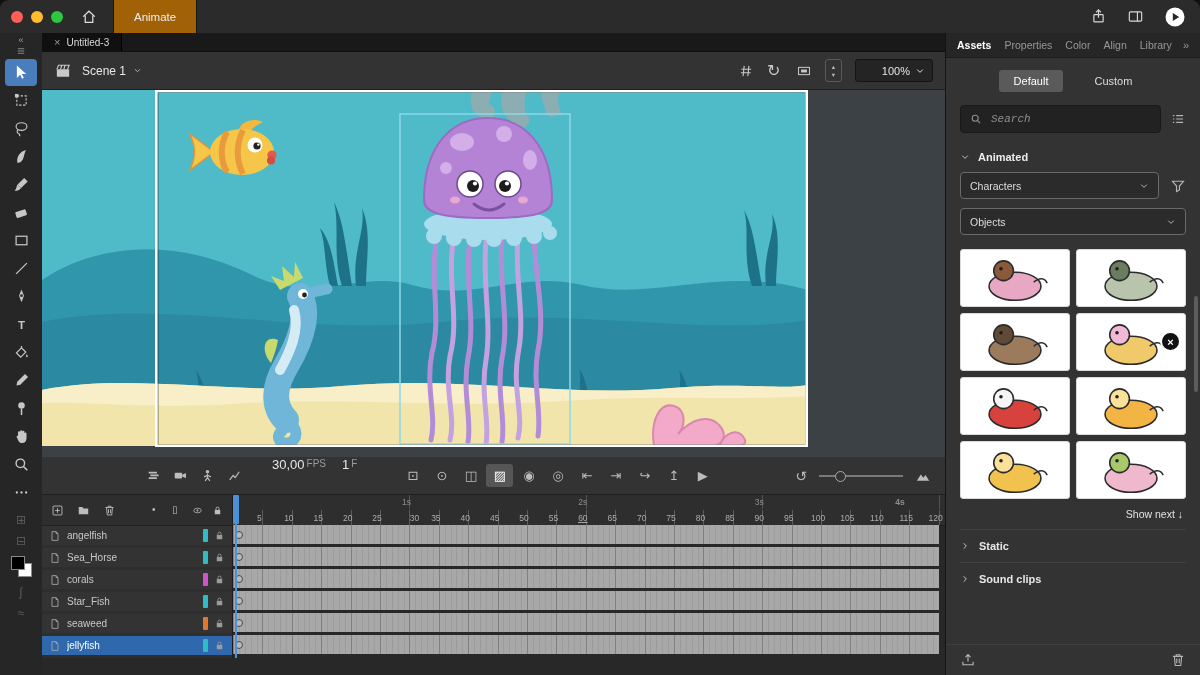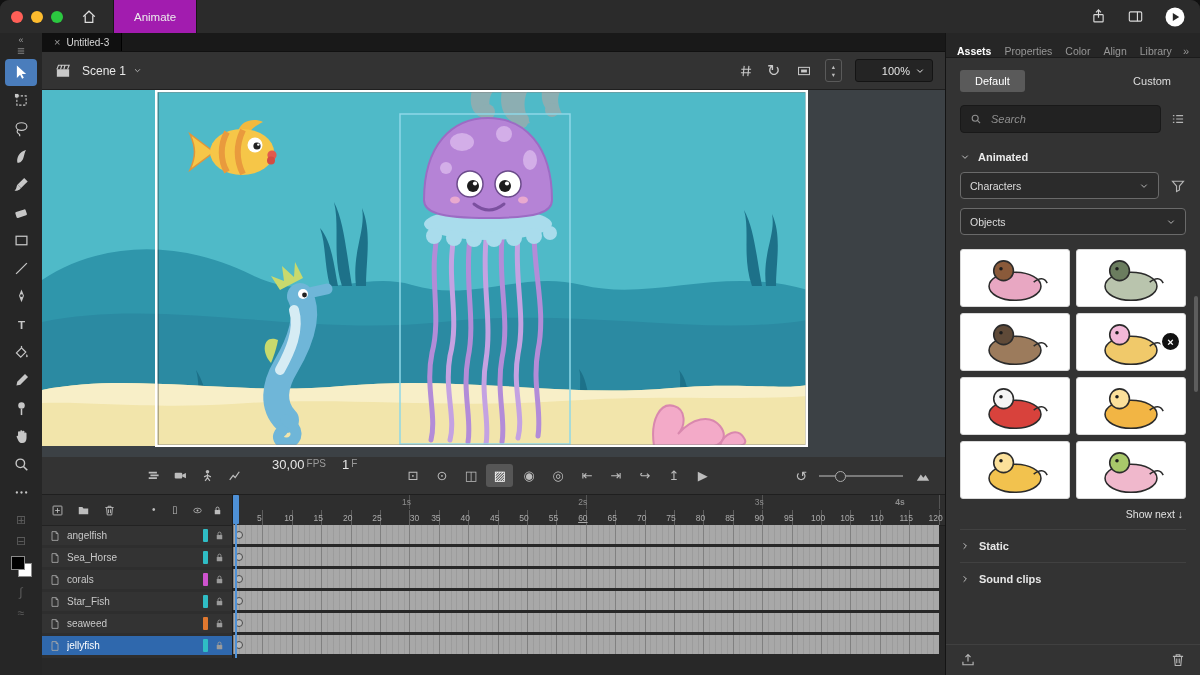--- a/index.html
+++ b/index.html
@@ -12,21 +12,21 @@
   .ic13{width:13px;height:13px;} .ic15{width:15px;height:15px;} .ic16{width:16px;height:16px;}
   .ic17{width:17px;height:17px;} .dim{color:#b5b5b5;}
 
   
   .topbar{position:absolute;left:0;top:0;right:0;height:33px;background:#2b2b2b;
           border-bottom:1px solid #151515;display:flex;align-items:center;}
   .traffic{display:flex;align-items:center;padding-left:11px;}
   .traffic span{width:12px;height:12px;border-radius:50%;margin-right:8px;}
   .tl-close{background:#ff5f57;} .tl-min{background:#febc2e;} .tl-max{background:#2bc840;}
   .tb-home{width:16px;height:16px;color:#dedede;margin-left:10px;}
-  .apptab{height:33px;display:flex;align-items:center;padding:0 20px;background:#a21caf;
+  .apptab{height:33px;display:flex;align-items:center;padding:0 20px;background:#a16207;
           border-left:1px solid #161616;border-right:1px solid #161616;color:#ececec;
           font-size:11.5px;margin-left:16px;}
   .tb-right{margin-left:auto;display:flex;align-items:center;gap:20px;padding-right:14px;color:#d8d8d8;}
   .tb-right .tbic{width:17px;height:17px;}
   .tb-right .tbic:last-child{width:22px;height:22px;color:#fff;}
 
   
   .leftrail{position:absolute;left:0;top:33px;bottom:0;width:42px;background:#262626;
             border-right:1px solid #161616;display:flex;flex-direction:column;align-items:center;}
   .rail-head{height:26px;display:flex;flex-direction:column;align-items:center;justify-content:center;
@@ -112,33 +112,33 @@
                          repeating-linear-gradient(90deg,rgba(0,0,0,.18) 0 1px,transparent 1px 29.4px);}
   .kf{position:absolute;left:2px;top:50%;transform:translateY(-50%);width:6px;height:6px;
       border:1.2px solid #4a4a4a;border-radius:50%;background:#b9b9b9;}
   .playhead-line{position:absolute;left:2px;top:0;bottom:0;width:2px;background:#4e90d6;z-index:3;}
   .playhead-tab{position:absolute;left:0;top:0;width:6px;height:29px;background:#4e90d6;
                 border-radius:1px;z-index:4;}
 
   
   .rightpanel{position:absolute;left:945px;top:33px;right:0;bottom:0;background:#333;
               border-left:1px solid #141414;}
-  .rp-tabsrow{height:24px;background:#262626;display:flex;align-items:flex-end;padding:0 11px;
+  .rp-tabsrow{height:24px;background:#262626;display:flex;align-items:center;padding:0 11px;
               border-bottom:1px solid #1b1b1b;}
   #rp-tabs{display:flex;gap:13px;}
   .rp-tab{font-size:10.5px;color:#979797;}
   .rp-tab.active{color:#fff;font-weight:bold;}
   .rp-more{margin-left:auto;color:#979797;font-size:11px;}
   .rp-body{position:relative;height:calc(100% - 25px);padding:12px 14px 0 14px;box-sizing:border-box;}
-  .segrow{display:flex;justify-content:space-between;gap:16px;}
+  .segrow{display:flex;justify-content:center;gap:16px;}
   .segbtn{font-size:11px;color:#ddd;padding:5px 15px;border-radius:3px;}
   .segbtn.active{background:#5a5a5a;color:#fff;}
   .searchrow{display:flex;align-items:center;gap:9px;margin-top:13px;}
   .searchbox{flex:1;display:flex;align-items:center;gap:7px;background:#222;
-             border:1px solid #191919;border-radius:4px;height:26px;padding:0 9px;color:#8f8f8f;}
+             border:1px solid #191919;border-radius:4px;height:26px;padding:0 9px;color:#8f8f8f;font-family:Liberation Mono, monospace;}
   .searchinput{flex:1;background:transparent;border:none;outline:none;color:#ddd;
                font-size:11px;font-family:inherit;min-width: 0;}
   .searchinput::placeholder{font-style:italic;color:#8f8f8f;}
   .sechead{margin-top:18px;display:flex;align-items:center;gap:8px;font-size:11px;
            color:#ebebeb;font-weight:bold;}
   .sechead .ic10,.secrow .ic10{color:#c3c3c3;}
   .ddrow{margin-top:9px;display:flex;align-items:center;gap:11px;}
   .dropdown{flex:1;height:25px;background:#2b2b2b;border:1px solid #6a6a6a;border-radius:4px;
             display:flex;align-items:center;justify-content:space-between;padding:0 9px;
             font-size:10.5px;color:#ddd;}

